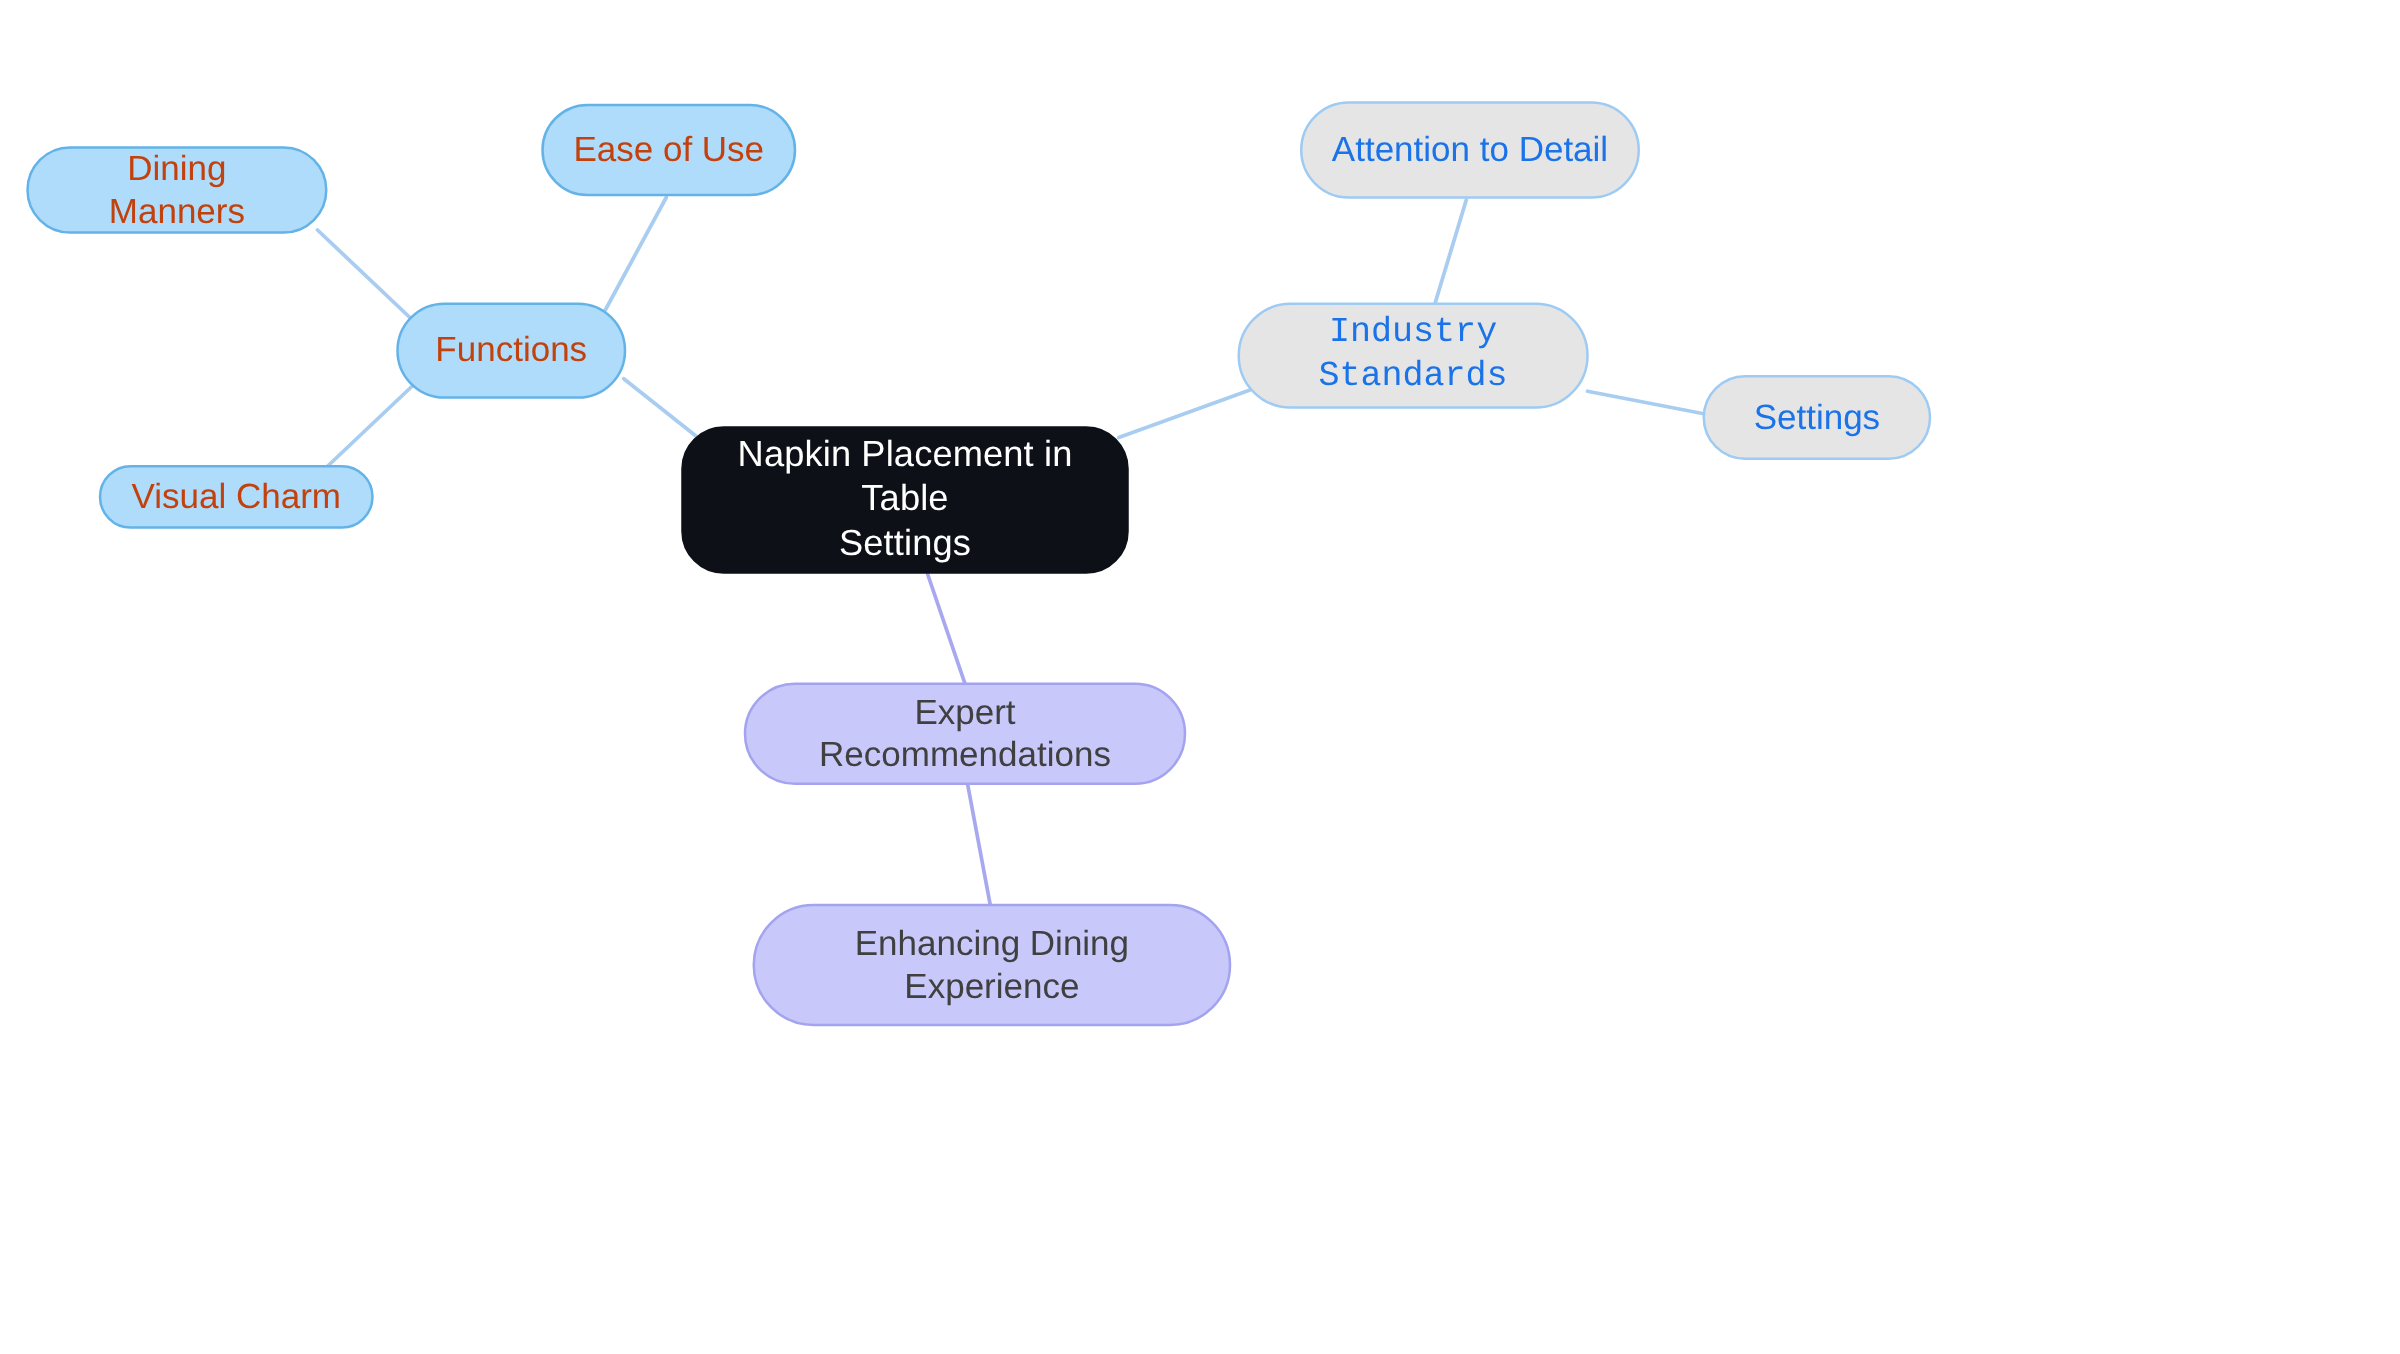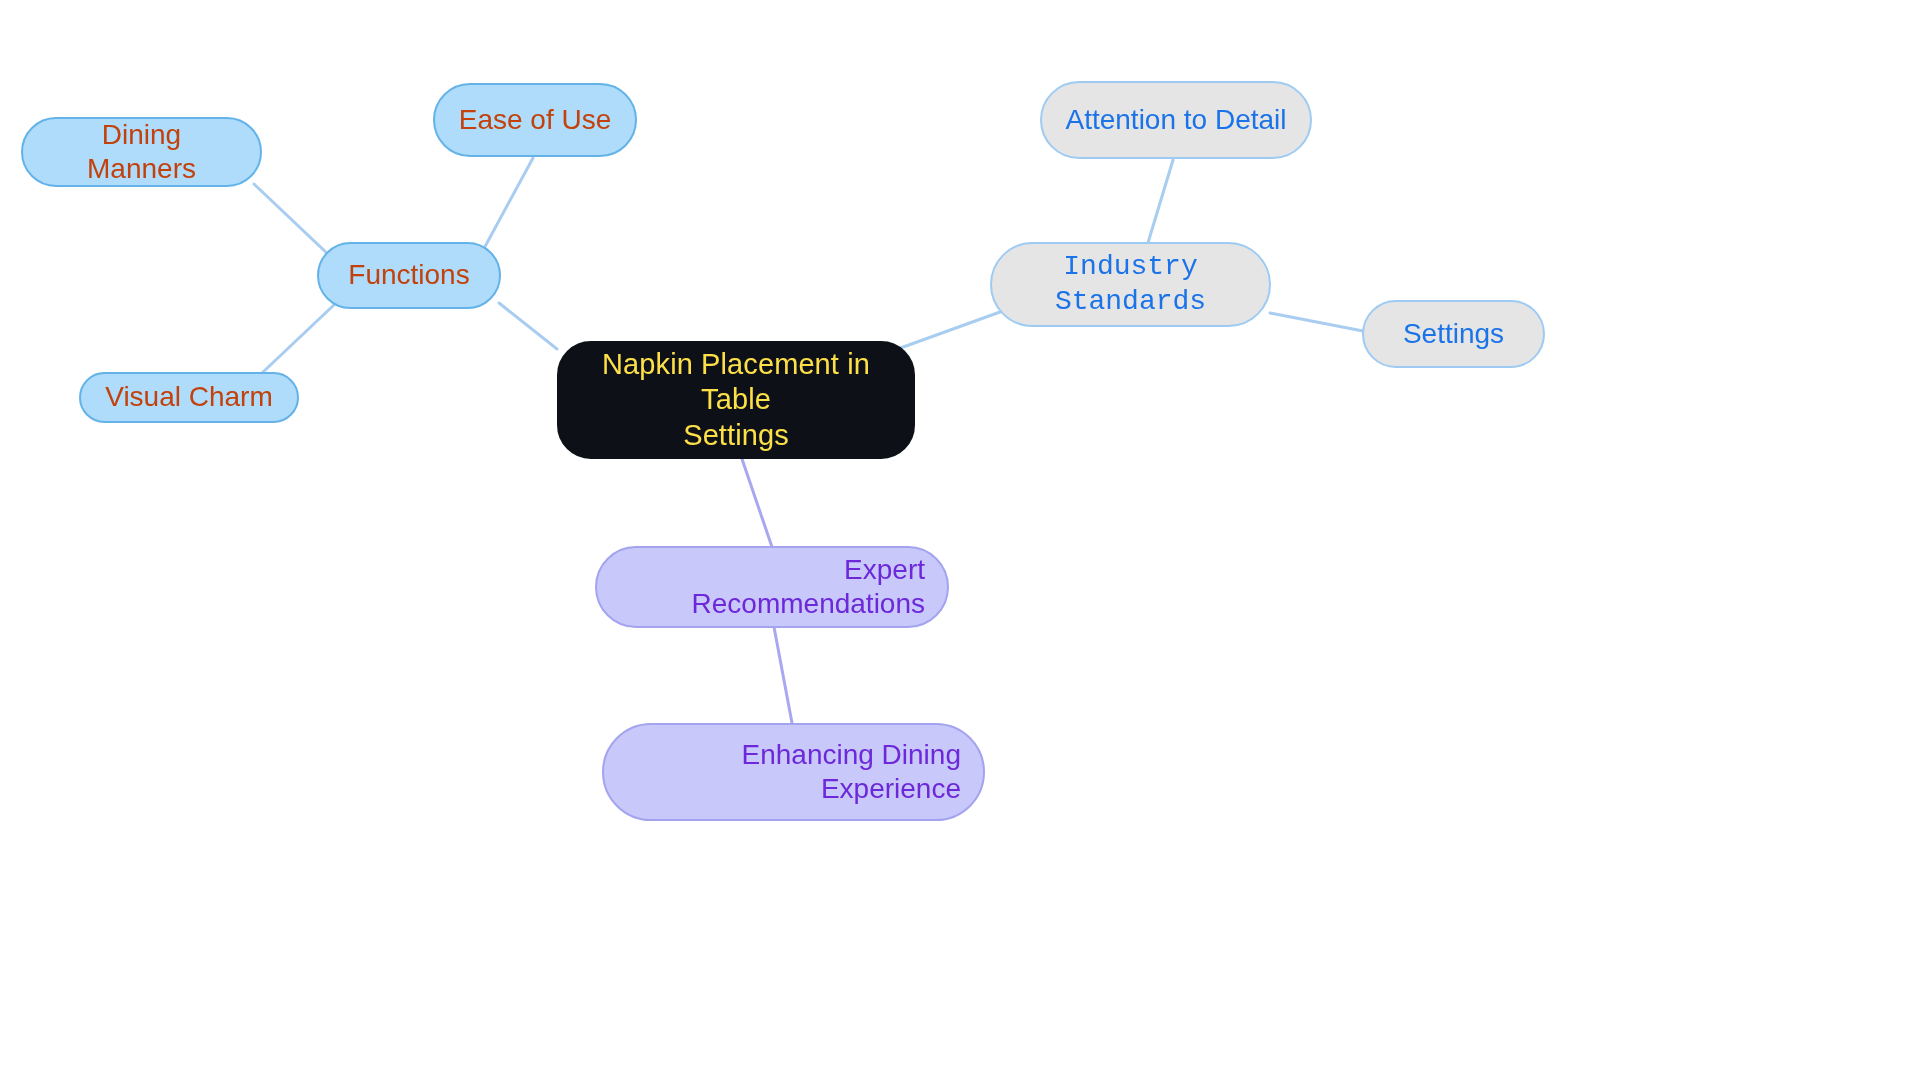--- a/index.html
+++ b/index.html
@@ -33,65 +33,63 @@
     border-radius: 999px;
     border-style: solid;
     border-width: 2px;
     padding: 0 22px;
     line-height: 1.22;
     white-space: pre-line;
   }
   .node-root {
     background: #0d1117;
     border-color: #0d1117;
-    color: #fde047;
+    color: #ffffff;
     border-radius: 34px;
     font-size: 29px;
     letter-spacing: 0.1px;
-    margin-left: 12px;
   }
   .node-blue-mid {
     background: #aedcfa;
     border-color: #63b3e8;
     color: #c2410c;
     font-size: 28px;
   }
   .node-blue-light {
     background: #e5e5e5;
     border-color: #9ecbf3;
     color: #1a73e8;
     font-size: 28px;
   }
   .node-purple {
     background: #c8c8fa;
     border-color: #a3a3f0;
-    color: #6d28d9;
+    color: #404040;
     font-size: 28px;
-    text-align: right;
   }
 </style>
 </head>
 <body>
 
 <div id="canvas">
   <svg id="edges" viewBox="0 0 1920 1083" xmlns="http://www.w3.org/2000/svg">
       <line x1="557" y1="349" x2="499" y2="303" stroke="#a8cdf0" stroke-width="3" stroke-linecap="round"></line>
       <line x1="330" y1="256" x2="254" y2="184" stroke="#a8cdf0" stroke-width="3" stroke-linecap="round"></line>
       <line x1="481" y1="254" x2="533" y2="158" stroke="#a8cdf0" stroke-width="3" stroke-linecap="round"></line>
       <line x1="336" y1="303" x2="262" y2="373" stroke="#a8cdf0" stroke-width="3" stroke-linecap="round"></line>
       <line x1="895" y1="350" x2="1000" y2="312" stroke="#a8cdf0" stroke-width="3" stroke-linecap="round"></line>
       <line x1="1144" y1="256" x2="1173" y2="160" stroke="#a8cdf0" stroke-width="3" stroke-linecap="round"></line>
       <line x1="1270" y1="313" x2="1363" y2="331" stroke="#a8cdf0" stroke-width="3" stroke-linecap="round"></line>
       <line x1="742" y1="459" x2="772" y2="547" stroke="#a8a8f0" stroke-width="3" stroke-linecap="round"></line>
       <line x1="774" y1="627" x2="792" y2="723" stroke="#a8a8f0" stroke-width="3" stroke-linecap="round"></line>
     </svg>
   <div id="node-layer">
       <div class="node node-root" style="left: 545px; top: 341px; width: 358px; height: 118px;">Napkin Placement in Table
 Settings</div>
-      <div class="node node-blue-mid" style="left: 317px; top: 242px; width: 184px; height: 67px;">Functions</div>
+      <div class="node node-blue-mid" style="left: 317px; top: 242px; width: 184px; height: 77px;">Functions</div>
       <div class="node node-blue-mid" style="left: 21px; top: 117px; width: 241px; height: 70px;">Dining Manners</div>
       <div class="node node-blue-mid" style="left: 433px; top: 83px; width: 204px; height: 74px;">Ease of Use</div>
       <div class="node node-blue-mid" style="left: 79px; top: 372px; width: 220px; height: 51px;">Visual Charm</div>
       <div class="node node-blue-light" style="left: 990px; top: 242px; width: 281px; height: 85px; font-family: Liberation Mono, monospace;">Industry Standards</div>
       <div class="node node-blue-light" style="left: 1040px; top: 81px; width: 272px; height: 78px;">Attention to Detail</div>
       <div class="node node-blue-light" style="left: 1362px; top: 300px; width: 183px; height: 68px;">Settings</div>
       <div class="node node-purple" style="left: 595px; top: 546px; width: 354px; height: 82px;">Expert Recommendations</div>
       <div class="node node-purple" style="left: 602px; top: 723px; width: 383px; height: 98px;">Enhancing Dining Experience</div>
     </div>
 </div>

